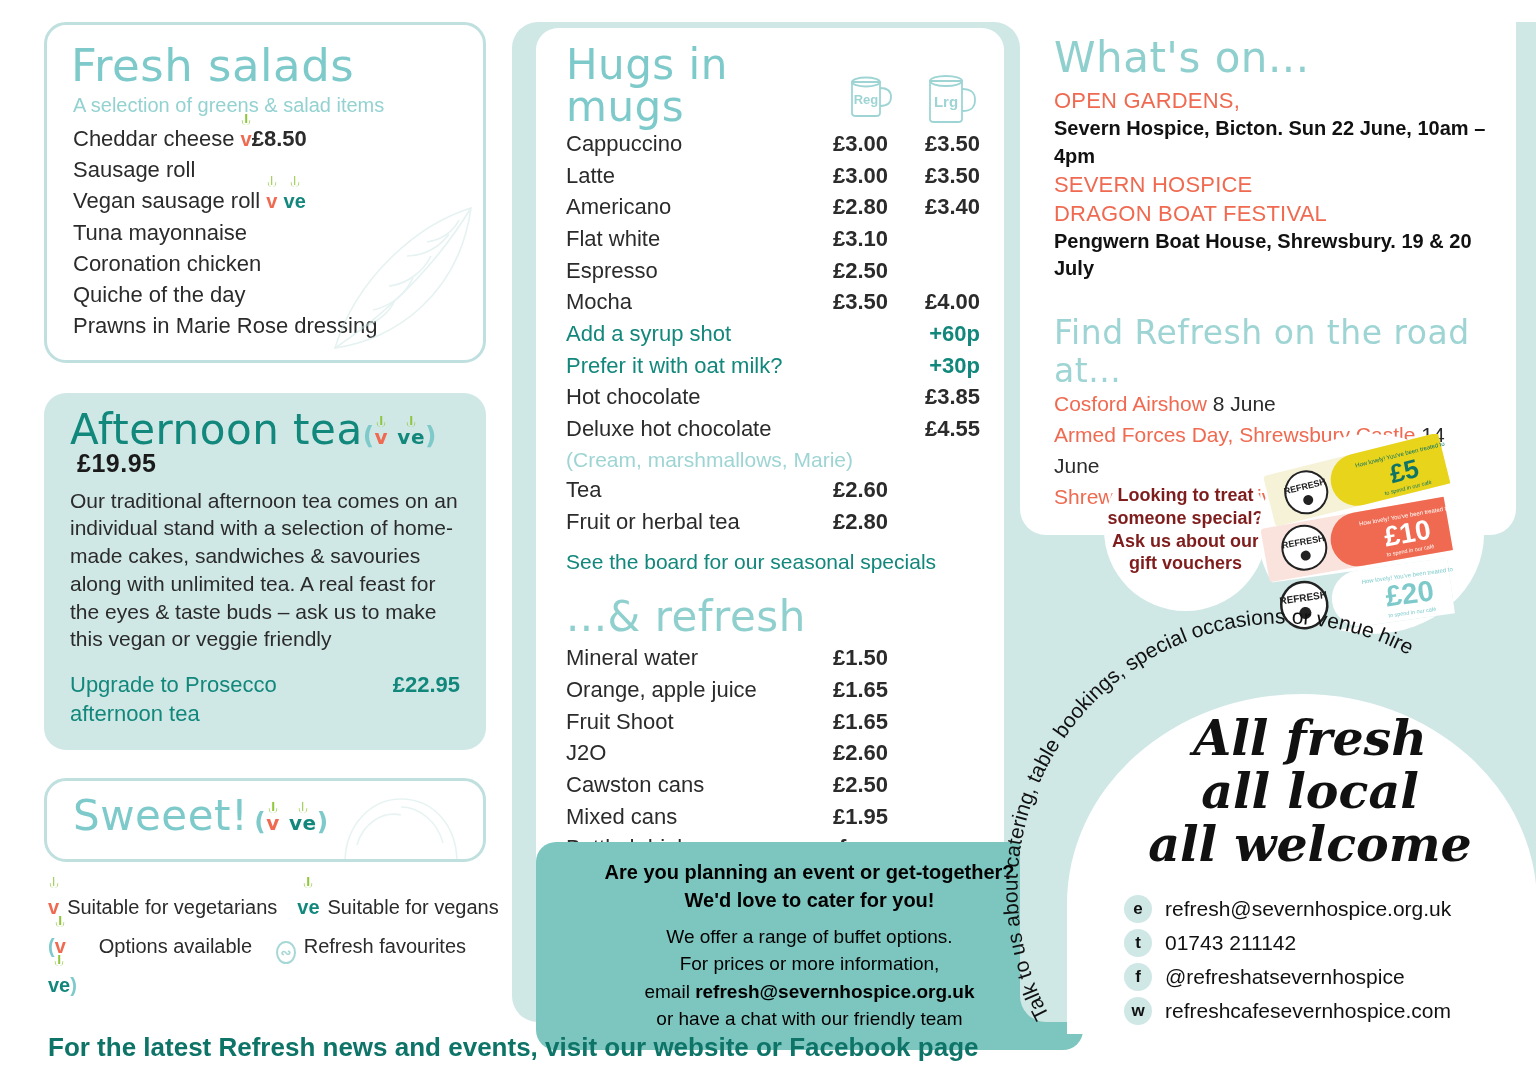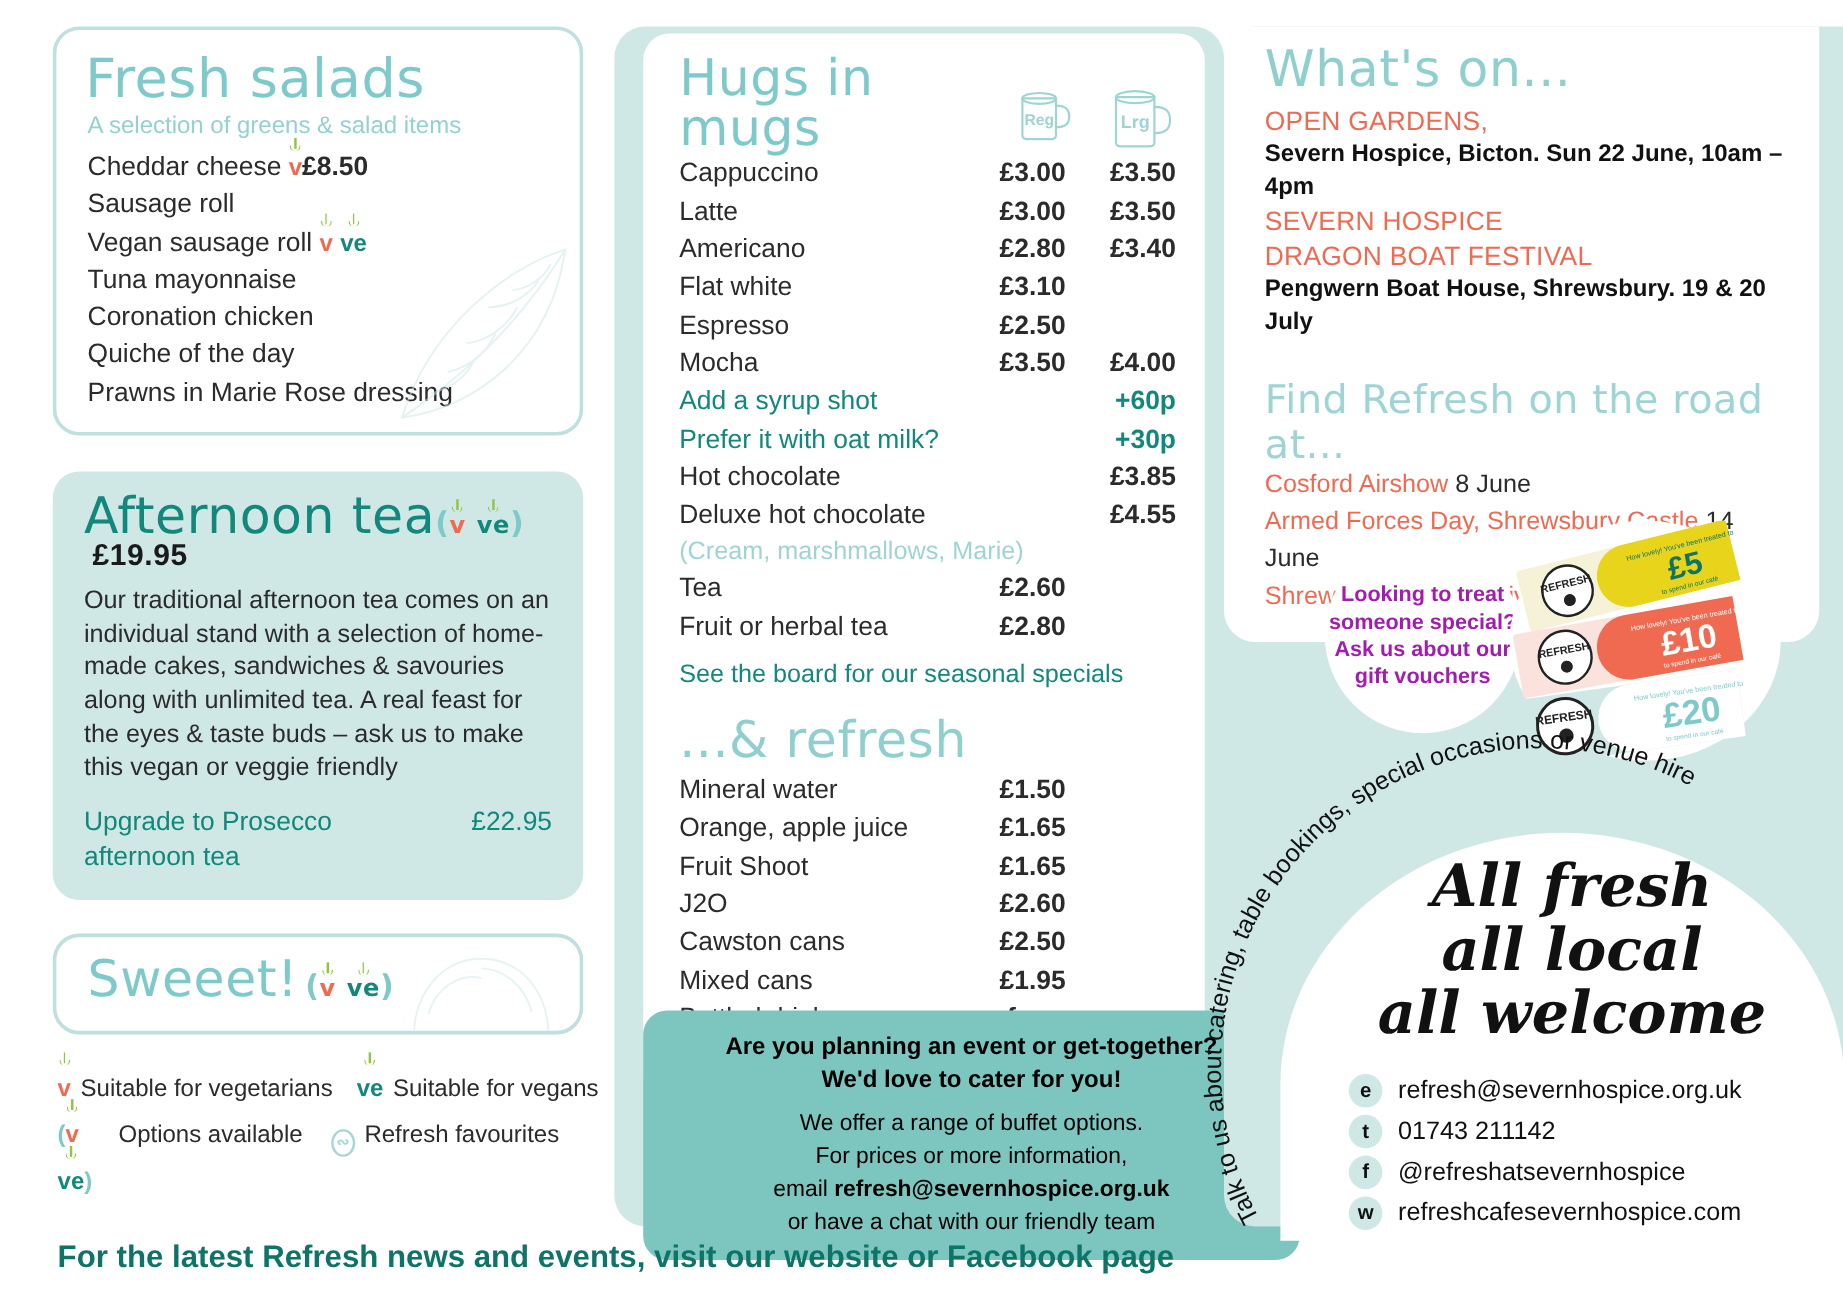--- a/index.html
+++ b/index.html
@@ -76,21 +76,21 @@
     background:#cfe8e6; border-radius:22px; padding:16px 26px 22px 26px;
     margin-top:30px;
   }
   .h-tea { font-size:42px; color:#12877b; line-height:1.0; display:flex; align-items:baseline; flex-wrap:wrap;}
   .h-tea .price { font-size:25px; font-weight:700; color:#1a1a1a; margin-left:7px; font-family:"Liberation Sans",sans-serif;}
   .tea-body { font-size:21px; color:#2b2b2b; line-height:1.32; margin-top:11px; }
   .tea-upgrade {
     display:flex; justify-content:space-between; margin-top:18px;
     font-size:22px; color:#12877b; font-weight:400; line-height:1.3;
   }
-  .tea-upgrade .pr { font-weight:400; }
+  .tea-upgrade .pr { font-weight:700; }
 
   
   .card-sweet { margin-top:28px; padding:14px 24px 22px 26px; }
   .h-sweet { font-size:42px; color:#7ecacb; line-height:1.0; display:flex; align-items:baseline; }
   .sweet-body { font-size:21px; color:#8fcdcd; line-height:1.37; margin-top:8px; }
 
   
   .legend { margin-top:26px; padding-left:4px; }
   .legend-row { display:flex; align-items:baseline; font-size:20px; color:#2b2b2b; line-height:1.95; }
   .legend-row .lbl { margin:0 20px 0 8px; white-space:nowrap; }
@@ -150,21 +150,21 @@
   .road-row { font-size:21px; color:#2b2b2b; line-height:1.47; }
   .road-row .pl { color:#ef6a50; }
 
   
   .voucher-circle {
     position:absolute; left:1104px; top:448px; width:163px; height:163px;
     background:#ffffff; border-radius:50%;
     display:flex; align-items:center; justify-content:center; text-align:center;
   }
   .voucher-circle span {
-    font-size:18px; font-weight:700; color:#a21caf; line-height:1.26;
+    font-size:18px; font-weight:700; color:#7f1d1d; line-height:1.26;
   }
   .voucher-photo {
     position:absolute; left:1258px; top:434px; width:226px; height:200px;
     background:#ffffff; border-radius:50%;
   }
 
   
   .swoosh {
     position:absolute; left:1067px; top:694px; width:470px; height:340px;
     background:#ffffff; border-radius:235px 235px 0 0 / 210px 210px 0 0;

